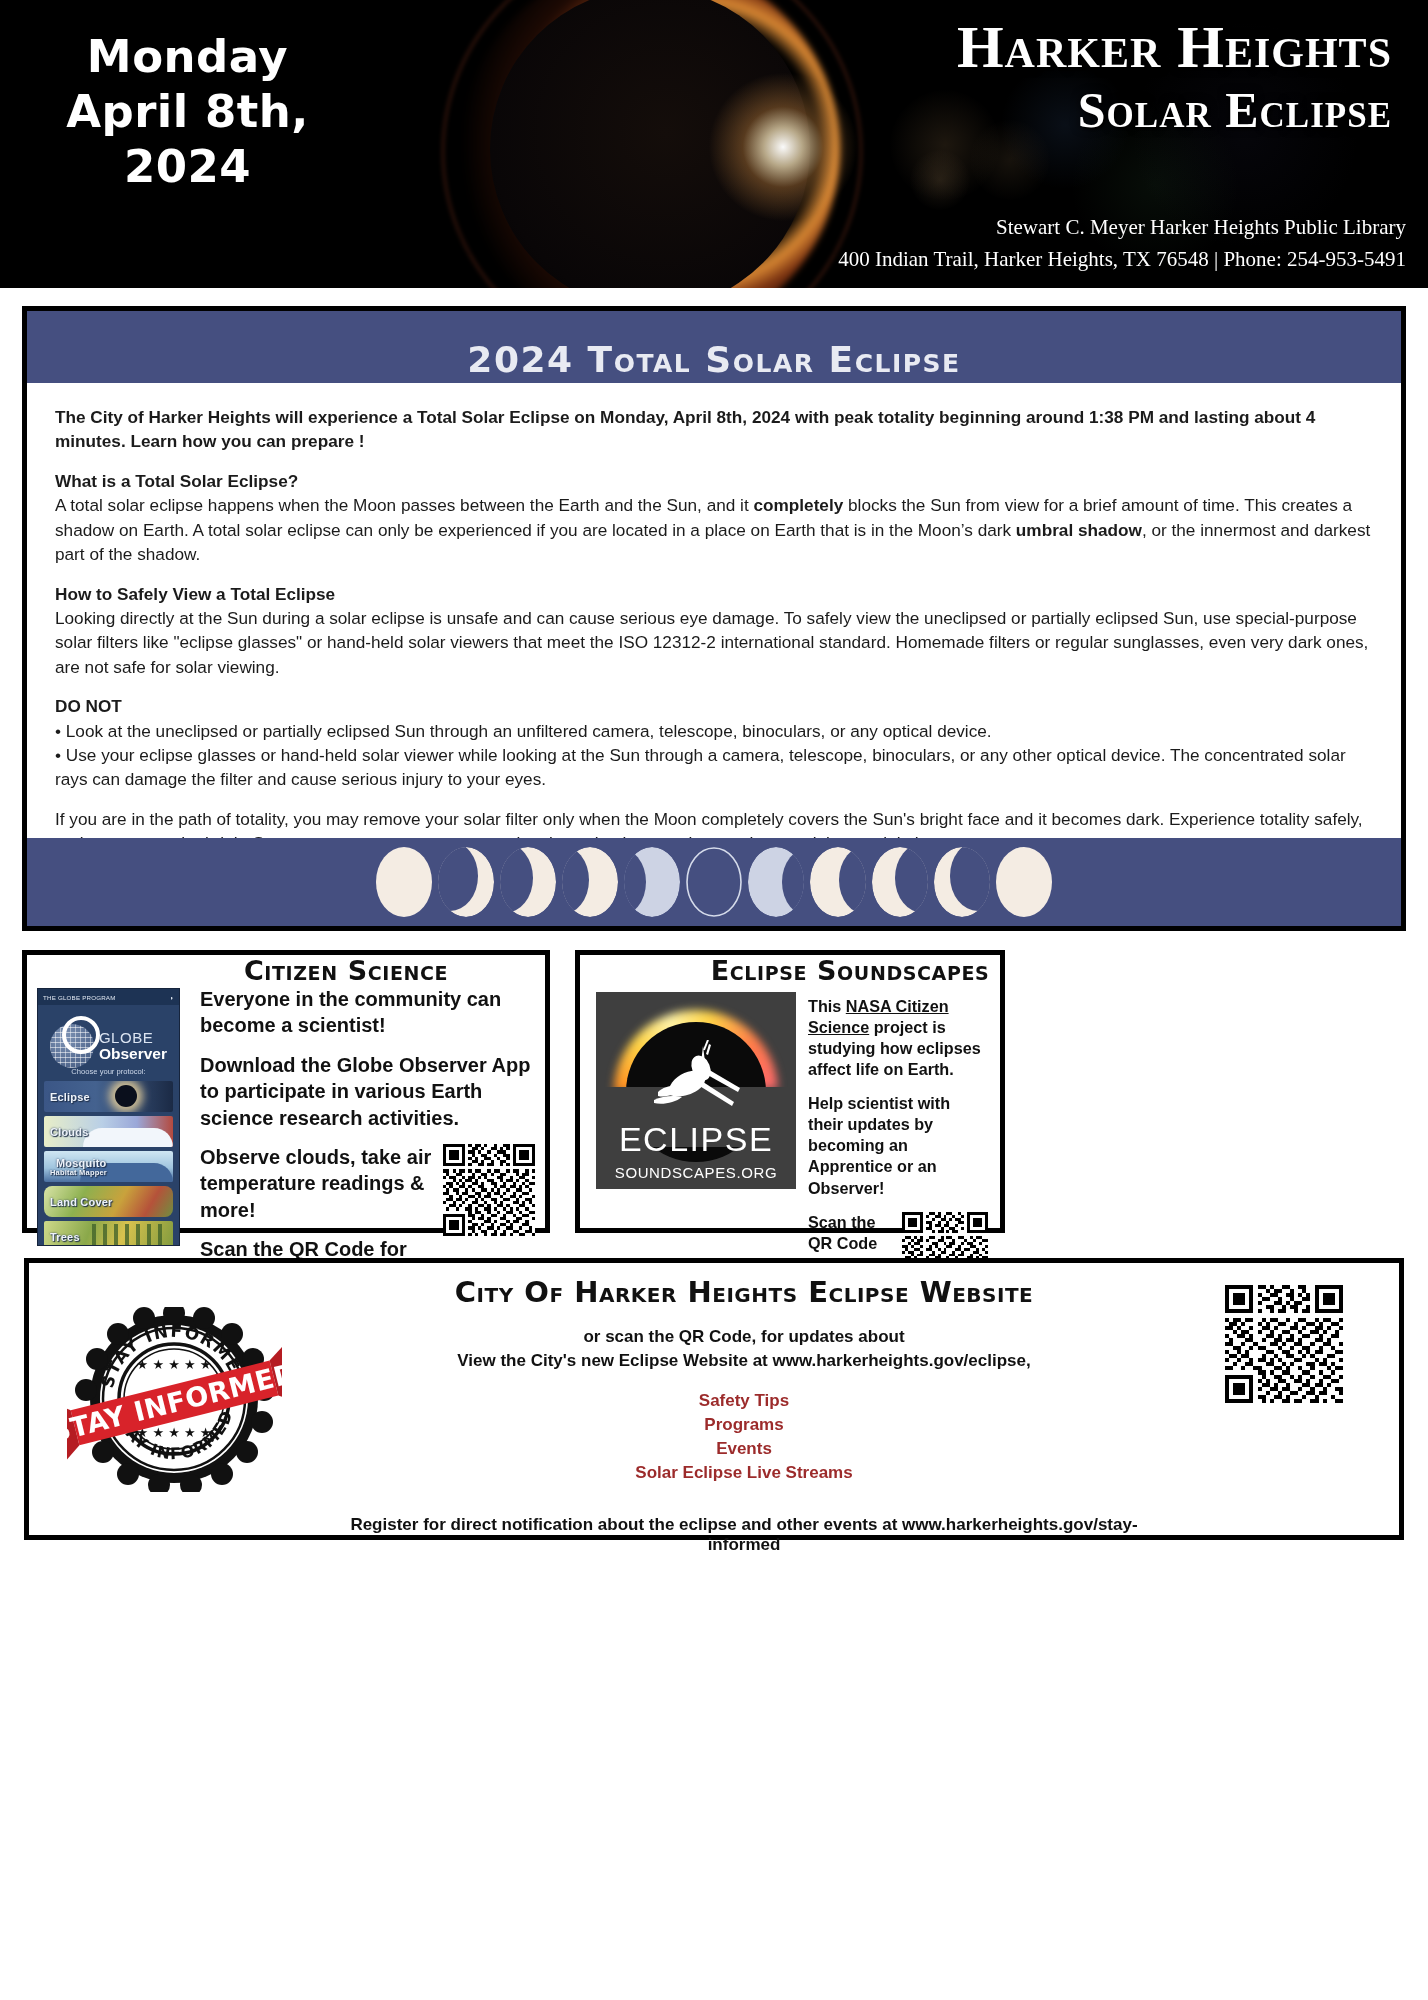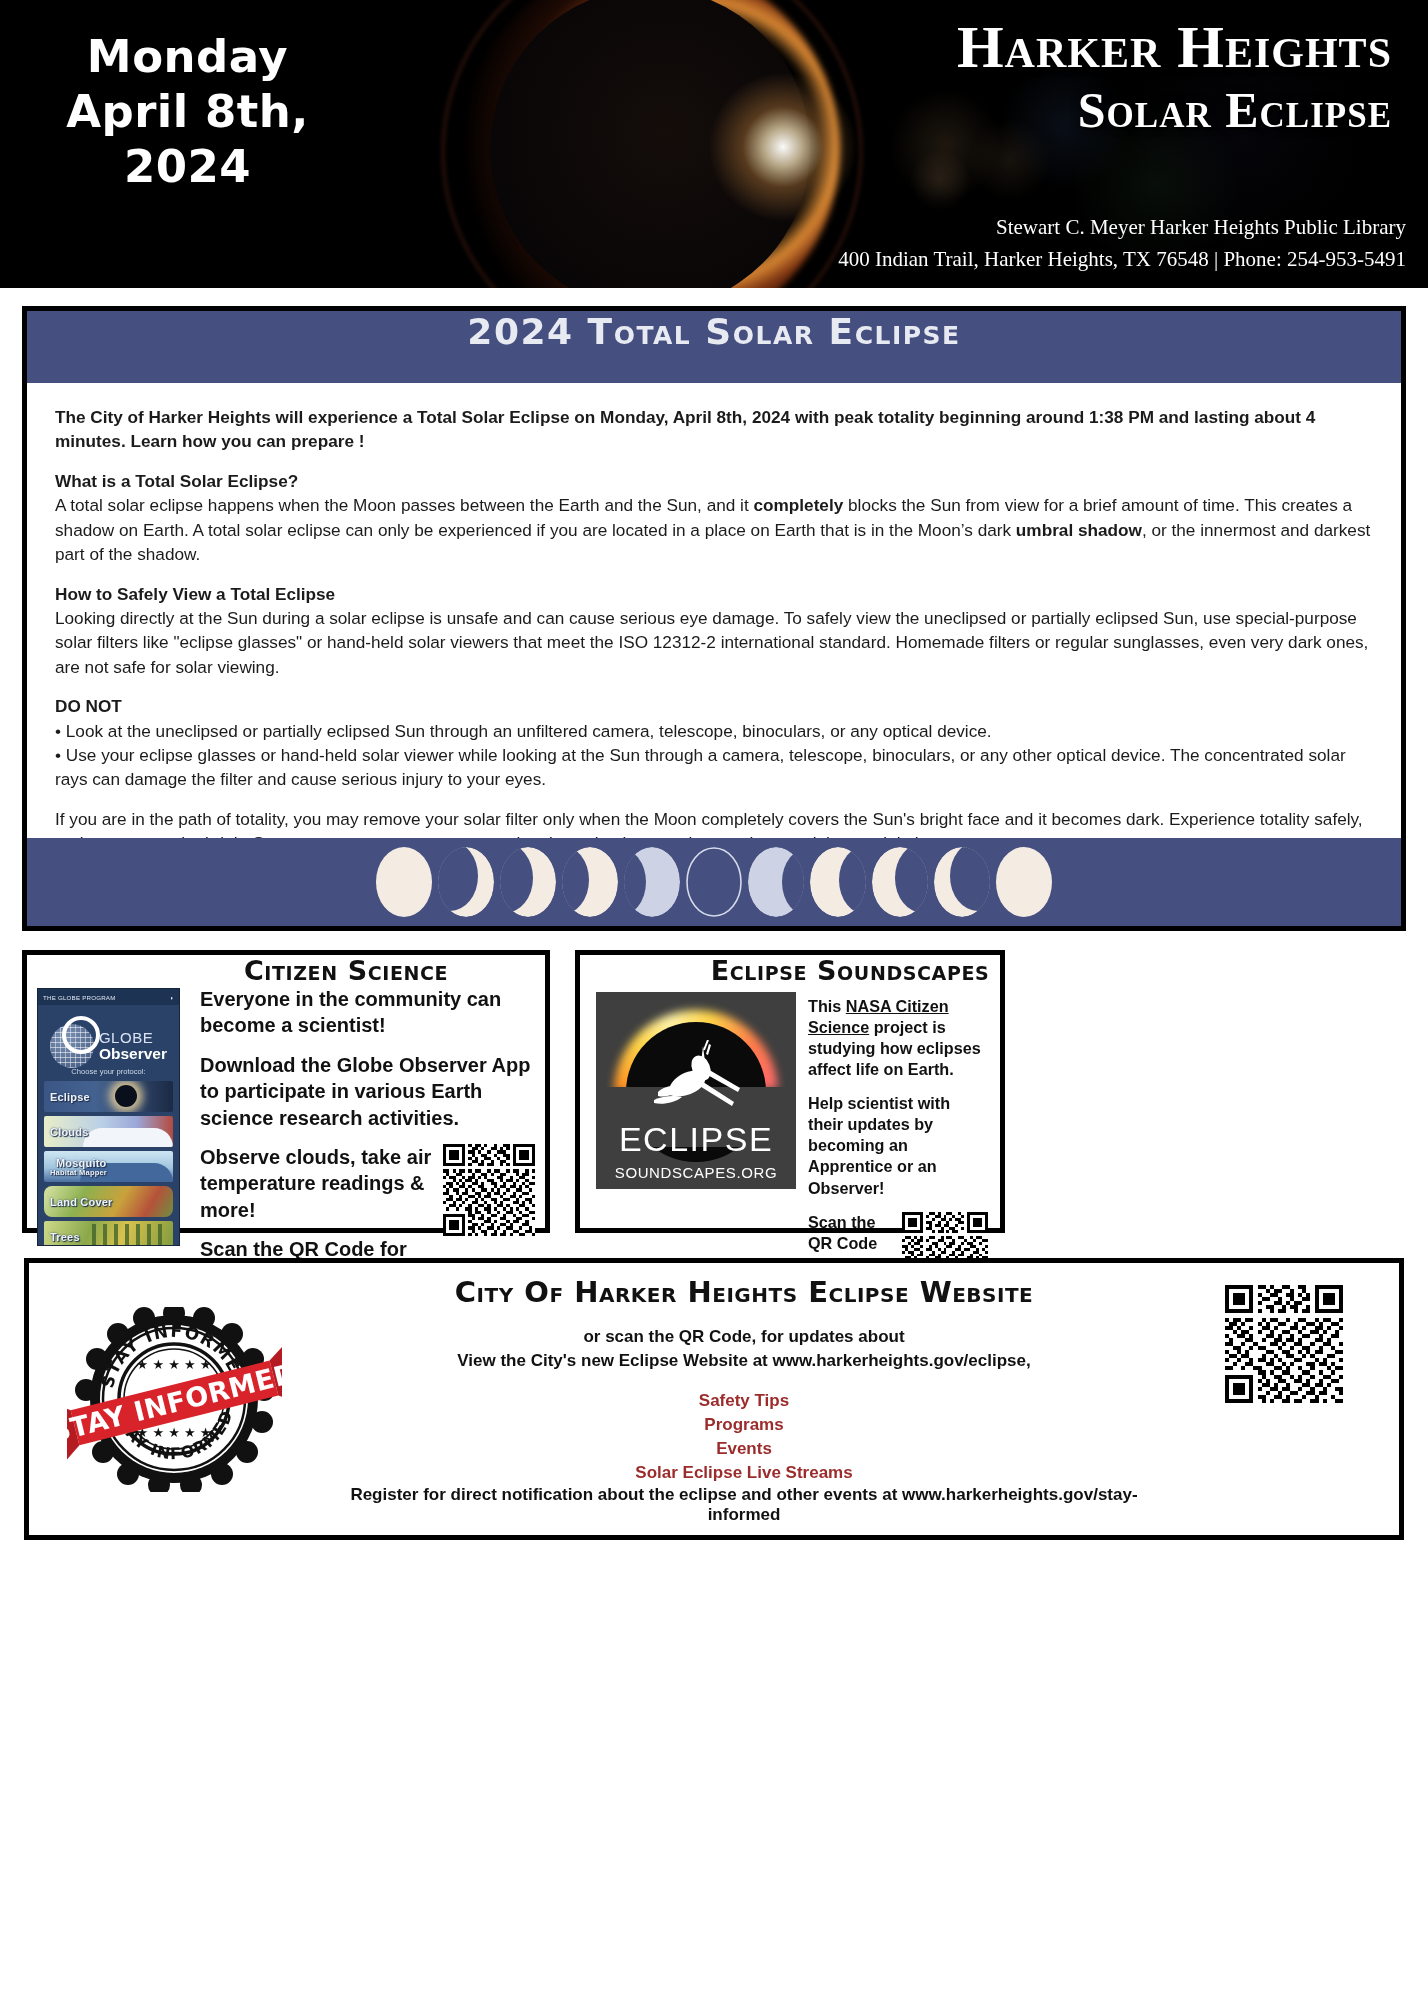--- a/index.html
+++ b/index.html
@@ -135,21 +135,21 @@
     position: absolute;
     left: 22px; top: 306px;
     width: 1384px; height: 625px;
     border: 5px solid #000;
     background: #fff;
   }
   .panel-head {
     background: #454f80;
     height: 72px;
     display: flex;
-    align-items: flex-start;
+    align-items: flex-end;
     justify-content: center;
     border-bottom: 3px solid #454f80;
   }
   .panel-head h1 {
     font-family: "DejaVu Sans", sans-serif;
     font-weight: bold;
     font-size: 36px;
     color: #e8eaf2;
     letter-spacing: 1.5px;
     font-variant: small-caps;
@@ -370,21 +370,21 @@
     font-weight: bold;
     font-size: 29px;
     font-variant: small-caps;
     text-transform: capitalize;
     letter-spacing: .5px;
     color: #111;
     margin-bottom: 16px;
   }
   .web-line { font-size: 17px; font-weight: bold; color:#111; line-height:1.4; }
   .web-links { margin-top: 16px; color:#9c2b2b; font-weight: bold; font-size: 17px; line-height: 1.42; }
-  .web-register { font-size: 17px; font-weight:bold; color:#111; }
+  .web-register { margin-top: 30px; font-size: 17px; font-weight:bold; color:#111; }
   .qr-col { width: 230px; display:flex; align-items:flex-start; justify-content:center; padding-top: 22px; }
 
   
   .seal { width: 215px; height: 185px; position: relative; }
 </style>
 </head>
 <body>
 
 <div class="page">
 

